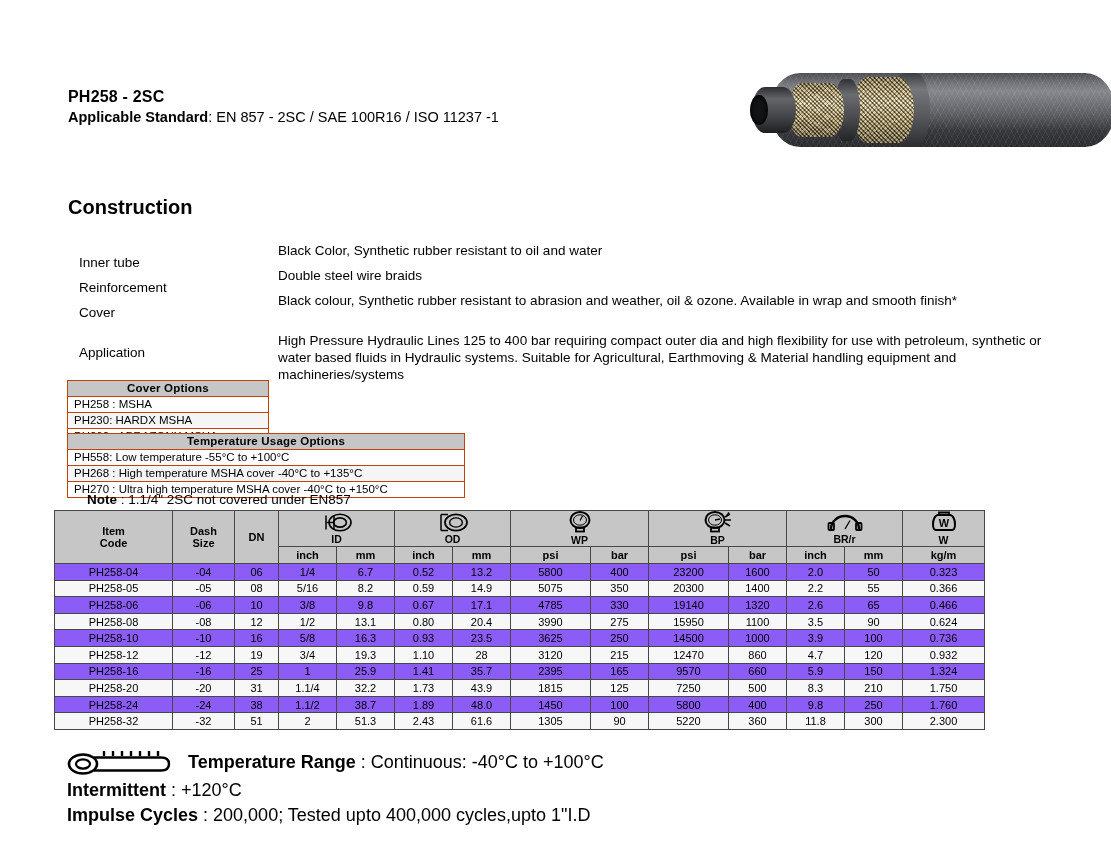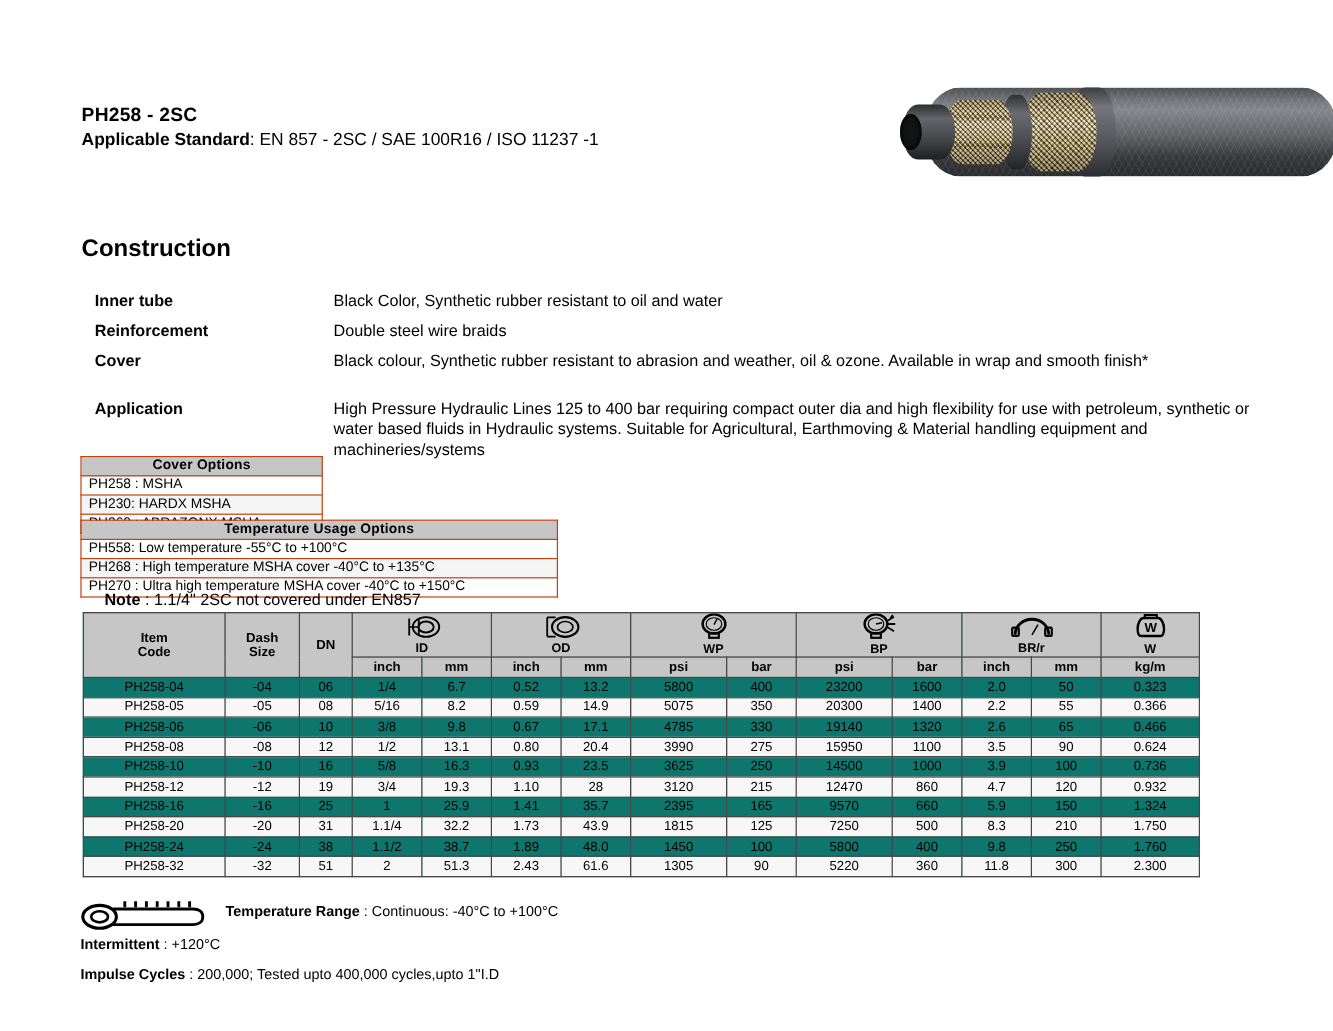--- a/index.html
+++ b/index.html
@@ -89,21 +89,21 @@
     width: 530px; font-size: 14.5px; line-height: 19px;
   }
   .std b { font-weight: bold; }
   .construction {
     position: absolute; left: 68px; top: 196px;
     font-size: 20px; font-weight: bold;
   }
 
   
   .spec { position: absolute; left: 68px; font-size: 13.5px; line-height: 17px; }
-  .spec .lbl { position: absolute; left: 0; top: 0; width: 200px; font-weight: bold; padding-left: 11px; }
+  .spec .lbl { position: absolute; left: 0; top: 12px; width: 200px; font-weight: normal; padding-left: 11px; }
   .spec .val { position: absolute; left: 210px; top: 0; width: 790px; }
   #spec-inner { top: 242px; }
   #spec-reinf { top: 267px; }
   #spec-cover { top: 292px; }
   #spec-app   { top: 332px; }
 
   
   .opt-table { position: absolute; border-collapse: collapse; font-size: 11.5px; }
   .opt-table td {
     border: 1px solid #c2410c;
@@ -123,24 +123,24 @@
   #temp-options  { left: 67px; top: 433px; width: 398px; }
 
   .note {
     position: absolute; left: 67px; top: 492px;
     font-size: 13.5px;
   }
   .note b { font-weight: bold; margin-left: 20px; }
 
   
   #main-table {
-    position: absolute; left: 69px; top: 510px;
+    position: absolute; left: 54px; top: 510px;
     border-collapse: collapse;
     font-size: 11px;
-    background: #0f766e;
+    background: #8b5cf6;
   }
   #main-table th, #main-table td {
     border: 1px solid #474747;
     text-align: center;
     vertical-align: middle;
     padding: 0;
   }
   #main-table thead th { background: #c6c6c6; font-weight: bold; }
   #main-table .grp { height: 34px; }
   #main-table .unit { height: 17px; font-size: 11px; }
@@ -152,21 +152,21 @@
 
   
   .c-item { width: 118px; }
   .c-dash { width: 62px; margin-left: 10px; }
   .c-dn   { width: 44px; }
   .c-u    { width: 58px; }
   .c-p    { width: 80px; }
   .c-w    { width: 82px; }
 
   
-  .foot { position: absolute; left: 67px; font-size: 12px; }
+  .foot { position: absolute; left: 67px; font-size: 18px; }
   .foot b { font-weight: bold; }
   #foot-temp  { top: 752px; left: 188px; }
   #foot-inter { top: 780px; }
   #foot-imp   { top: 805px; }
   #thermo-icon { position: absolute; left: 66px; top: 746px; }
 </style>
 </head>
 <body>
 
 <div class="hose-image">

